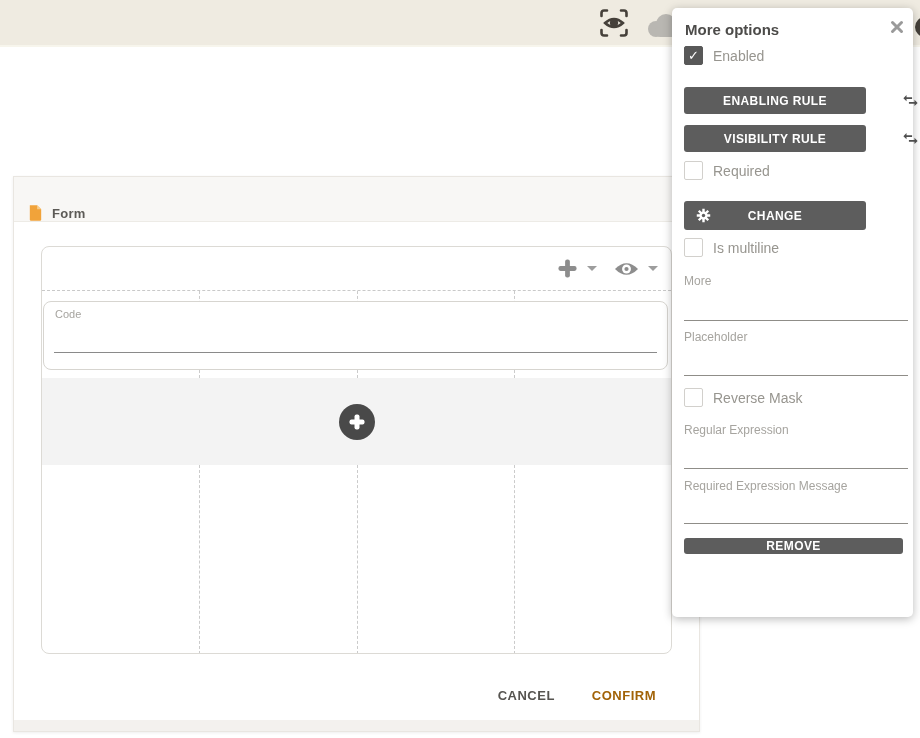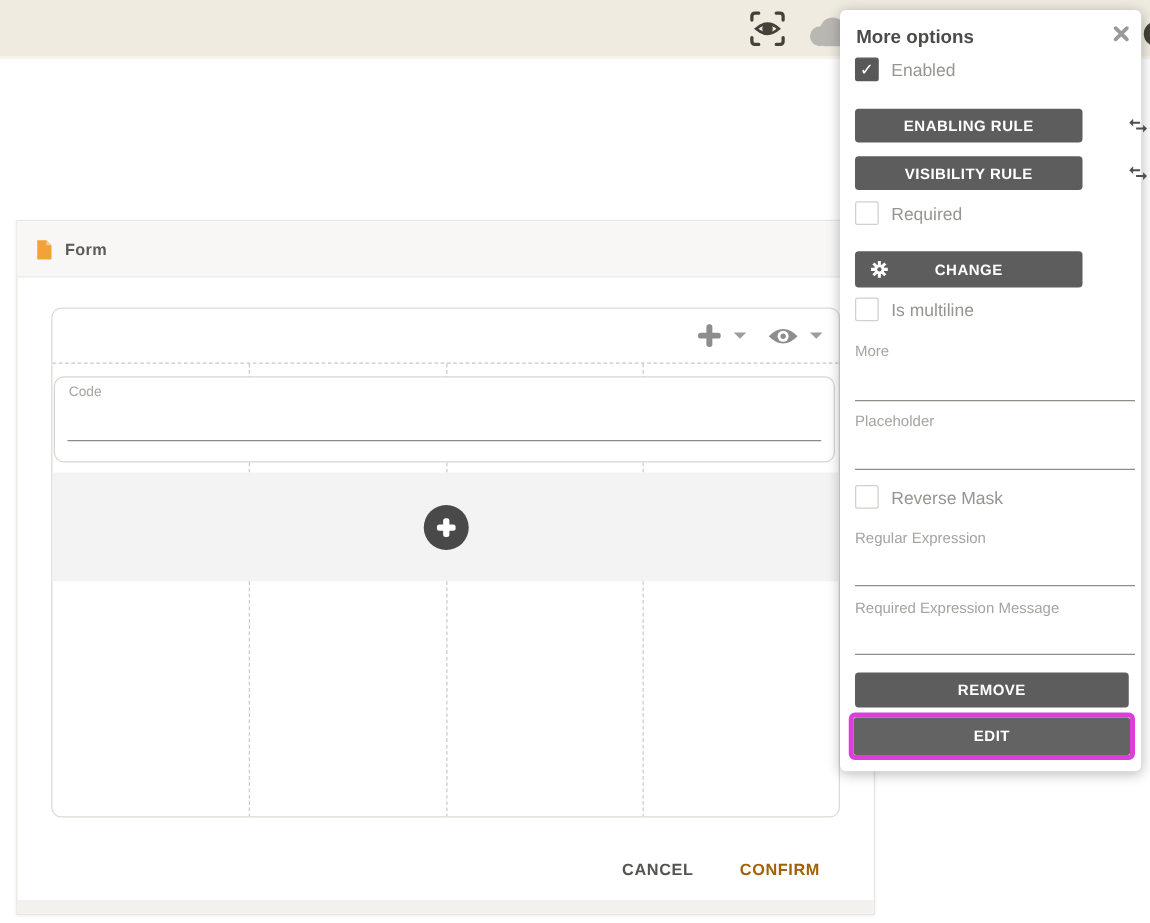--- a/index.html
+++ b/index.html
@@ -11,21 +11,21 @@
     background:#efebe1; border-bottom:2px solid #f7f5ec; }
   .scan-eye { position:absolute; left:597px; top:6px; width:34px; height:34px; cursor:pointer; }
   .cloud { position:absolute; left:644px; top:12px; width:42px; height:26px; }
   .edge-avatar { position:absolute; left:915px; top:17px; width:20px; height:20px;
     border-radius:50%; background:#45403a; }
 
   
   .card { position:absolute; left:13px; top:176px; width:687px; height:556px;
     background:#fff; border:1px solid #e9e6e1; box-shadow:0 1px 3px rgba(0,0,0,.07); }
   .card-header { height:45px; background:#f8f7f5; border-bottom:1px solid #edebe6;
-    display:flex; align-items:center; padding-left:15px; }
+    display:flex; align-items:flex-end; padding-left:15px; }
   .card-header .doc { width:13px; height:17px; margin-right:10px; }
   .card-title { font-size:13px; font-weight:bold; color:#5c5a56; letter-spacing:.3px; }
 
   .canvas { position:absolute; left:27px; top:69px; width:631px; height:408px;
     border:1px solid #dcdad5; border-radius:8px; overflow:hidden; background:#fff;text-align:right; }
   .canvas-toolbar { height:44px; border-bottom:1px dashed #c9c9c9;
     display:flex; align-items:center; justify-content:flex-end; gap:9px; padding-right:13px; }
   .tb-plus { width:21px; height:21px; cursor:pointer; }
   .tb-eye { width:25px; height:18px; margin-left:8px; cursor:pointer; }
   .caret { width:0; height:0; border-left:5px solid transparent; border-right:5px solid transparent;
@@ -72,21 +72,21 @@
   .swap { width:21px; height:19px; margin-left:7px; cursor:pointer; transform:scaleX(-1); }
   .trash { width:16px; height:19px; margin-left:6px; cursor:pointer; }
 
   .change-btn { position:relative; width:182px; height:29px; }
   .gear { position:absolute; left:11px; top:6px; width:17px; height:17px; }
 
   .fld-label { position:absolute; left:12px; font-size:12px; color:#a6a49f; }
   .fld-input { position:absolute; left:12px; width:224px; height:22px; border:none;
     border-bottom:1px solid #8f8d88; background:transparent; font-family:inherit; font-size:13px; color:#555; outline:none; }
 
-  .remove-btn { position:absolute; left:12px; top:530px; width:219px; height:28px; }
+  .remove-btn { position:absolute; left:12px; top:530px; width:219px; height:16px; }
   .edit-wrap { position:absolute; left:7px; top:562px; width:229px; height:38px;
     border:4px solid #dc3edc; border-radius:5px; background:#fff; }
   .edit-btn { width:100%; height:100%; border-radius:2px; background:#636363; }
 </style>
 </head>
 <body>
 
 <div class="topbar">
   <svg class="scan-eye" viewBox="0 0 34 34">
     <g fill="none" stroke="#45403a" stroke-width="2.6" stroke-linecap="round">
@@ -254,16 +254,13 @@
   </div>
 
   <span class="fld-label" style="top:415px">Regular Expression</span>
   <input class="fld-input" style="top: 439px;" value="">
 
   <span class="fld-label" style="top:471px">Required Expression Message</span>
   <input class="fld-input" style="top: 494px;" value="">
 
   <button class="dark-btn remove-btn">REMOVE</button>
 
-  <div class="edit-wrap">
-    <button class="dark-btn edit-btn">EDIT</button>
-  </div>
 </div>
 
 </body></html>

